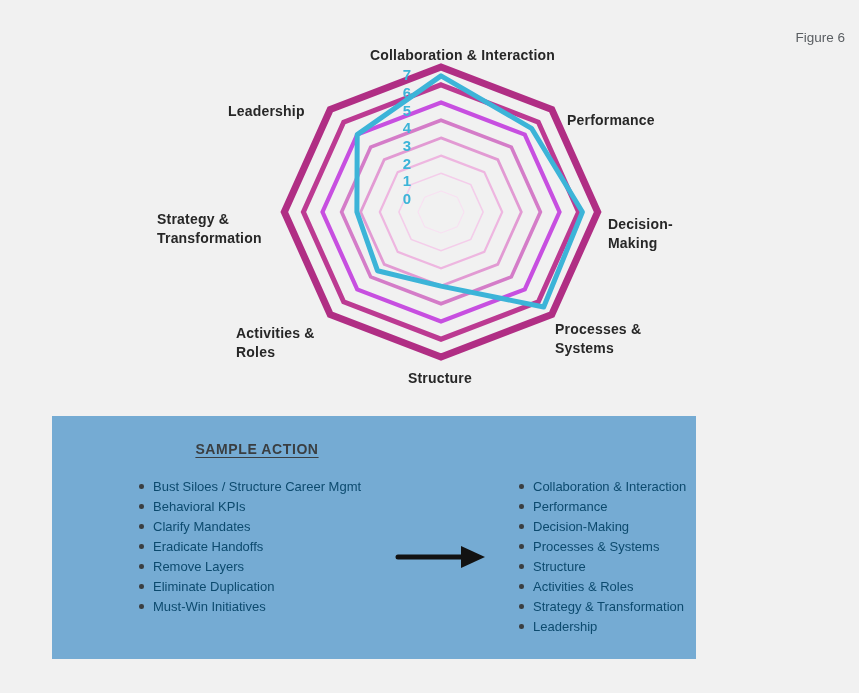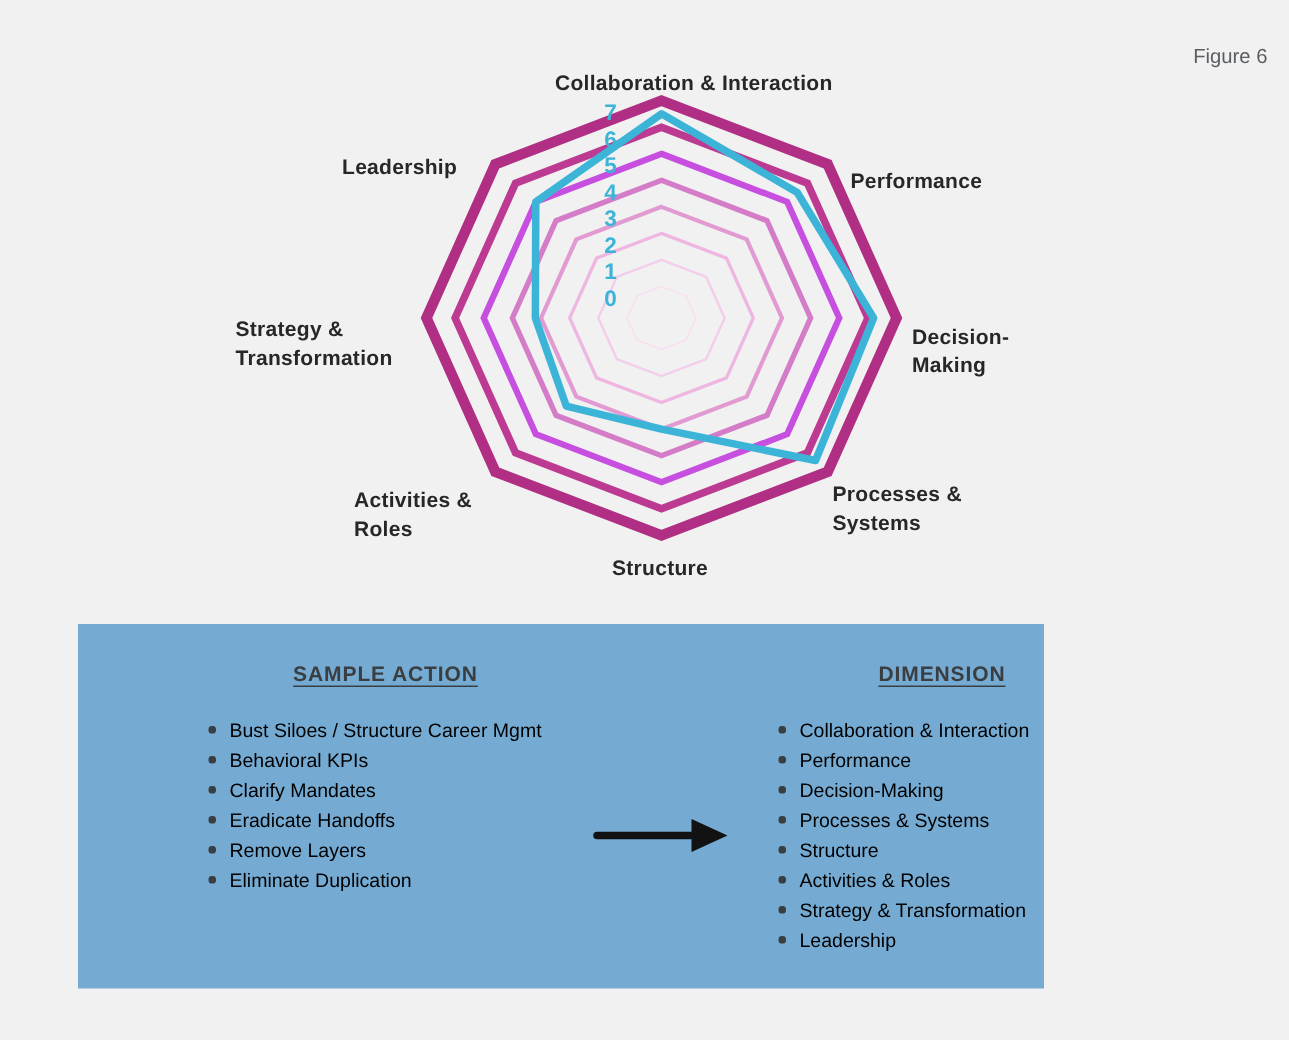--- a/index.html
+++ b/index.html
@@ -45,21 +45,21 @@
   .col-left{left:60px;width:290px;height:100%;}
   .col-right{left:436px;width:280px;height:100%;}
   .panel ul{
     list-style:none;margin:0;padding:0;
     position:absolute;top:64px;
   }
   .col-left ul{left:41px;}
   .col-right ul{left:45px;}
   .panel li{
     position:relative;
-    font-size:13px;color:#000000;
+    font-size:13px;color:#0c4a6e;
     margin-bottom:7px;line-height:1;
     padding-left:0;
   }
   .panel li::before{
     content:"";
     position:absolute;left:-14px;top:4px;
     width:4.5px;height:4.5px;border-radius:50%;
     background:#3a3e41;
   }
   .arrow-wrap{position:absolute;left:343px;top:128px;width:92px;height:26px;}
@@ -116,32 +116,32 @@
   <div class="panel">
     <div class="col col-left">
       <div class="col-header">SAMPLE ACTION</div>
       <ul>
           <li>Bust Siloes / Structure Career Mgmt</li>
           <li>Behavioral KPIs</li>
           <li>Clarify Mandates</li>
           <li>Eradicate Handoffs</li>
           <li>Remove Layers</li>
           <li>Eliminate Duplication</li>
+          <li>Must-Win Initiatives</li>
         </ul>
     </div>
 
     <div class="arrow-wrap">
       <svg width="92" height="26" viewBox="0 0 92 26">
         <line x1="3" y1="13" x2="70" y2="13" stroke="#121212" stroke-width="5" stroke-linecap="round"></line>
         <polygon points="66,2 90,13 66,24" fill="#121212"></polygon>
       </svg>
     </div>
 
     <div class="col col-right">
-      <div class="col-header">DIMENSION</div>
       <ul>
           <li>Collaboration &amp; Interaction</li>
           <li>Performance</li>
           <li>Decision-Making</li>
           <li>Processes &amp; Systems</li>
           <li>Structure</li>
           <li>Activities &amp; Roles</li>
           <li>Strategy &amp; Transformation</li>
           <li>Leadership</li>
         </ul>

